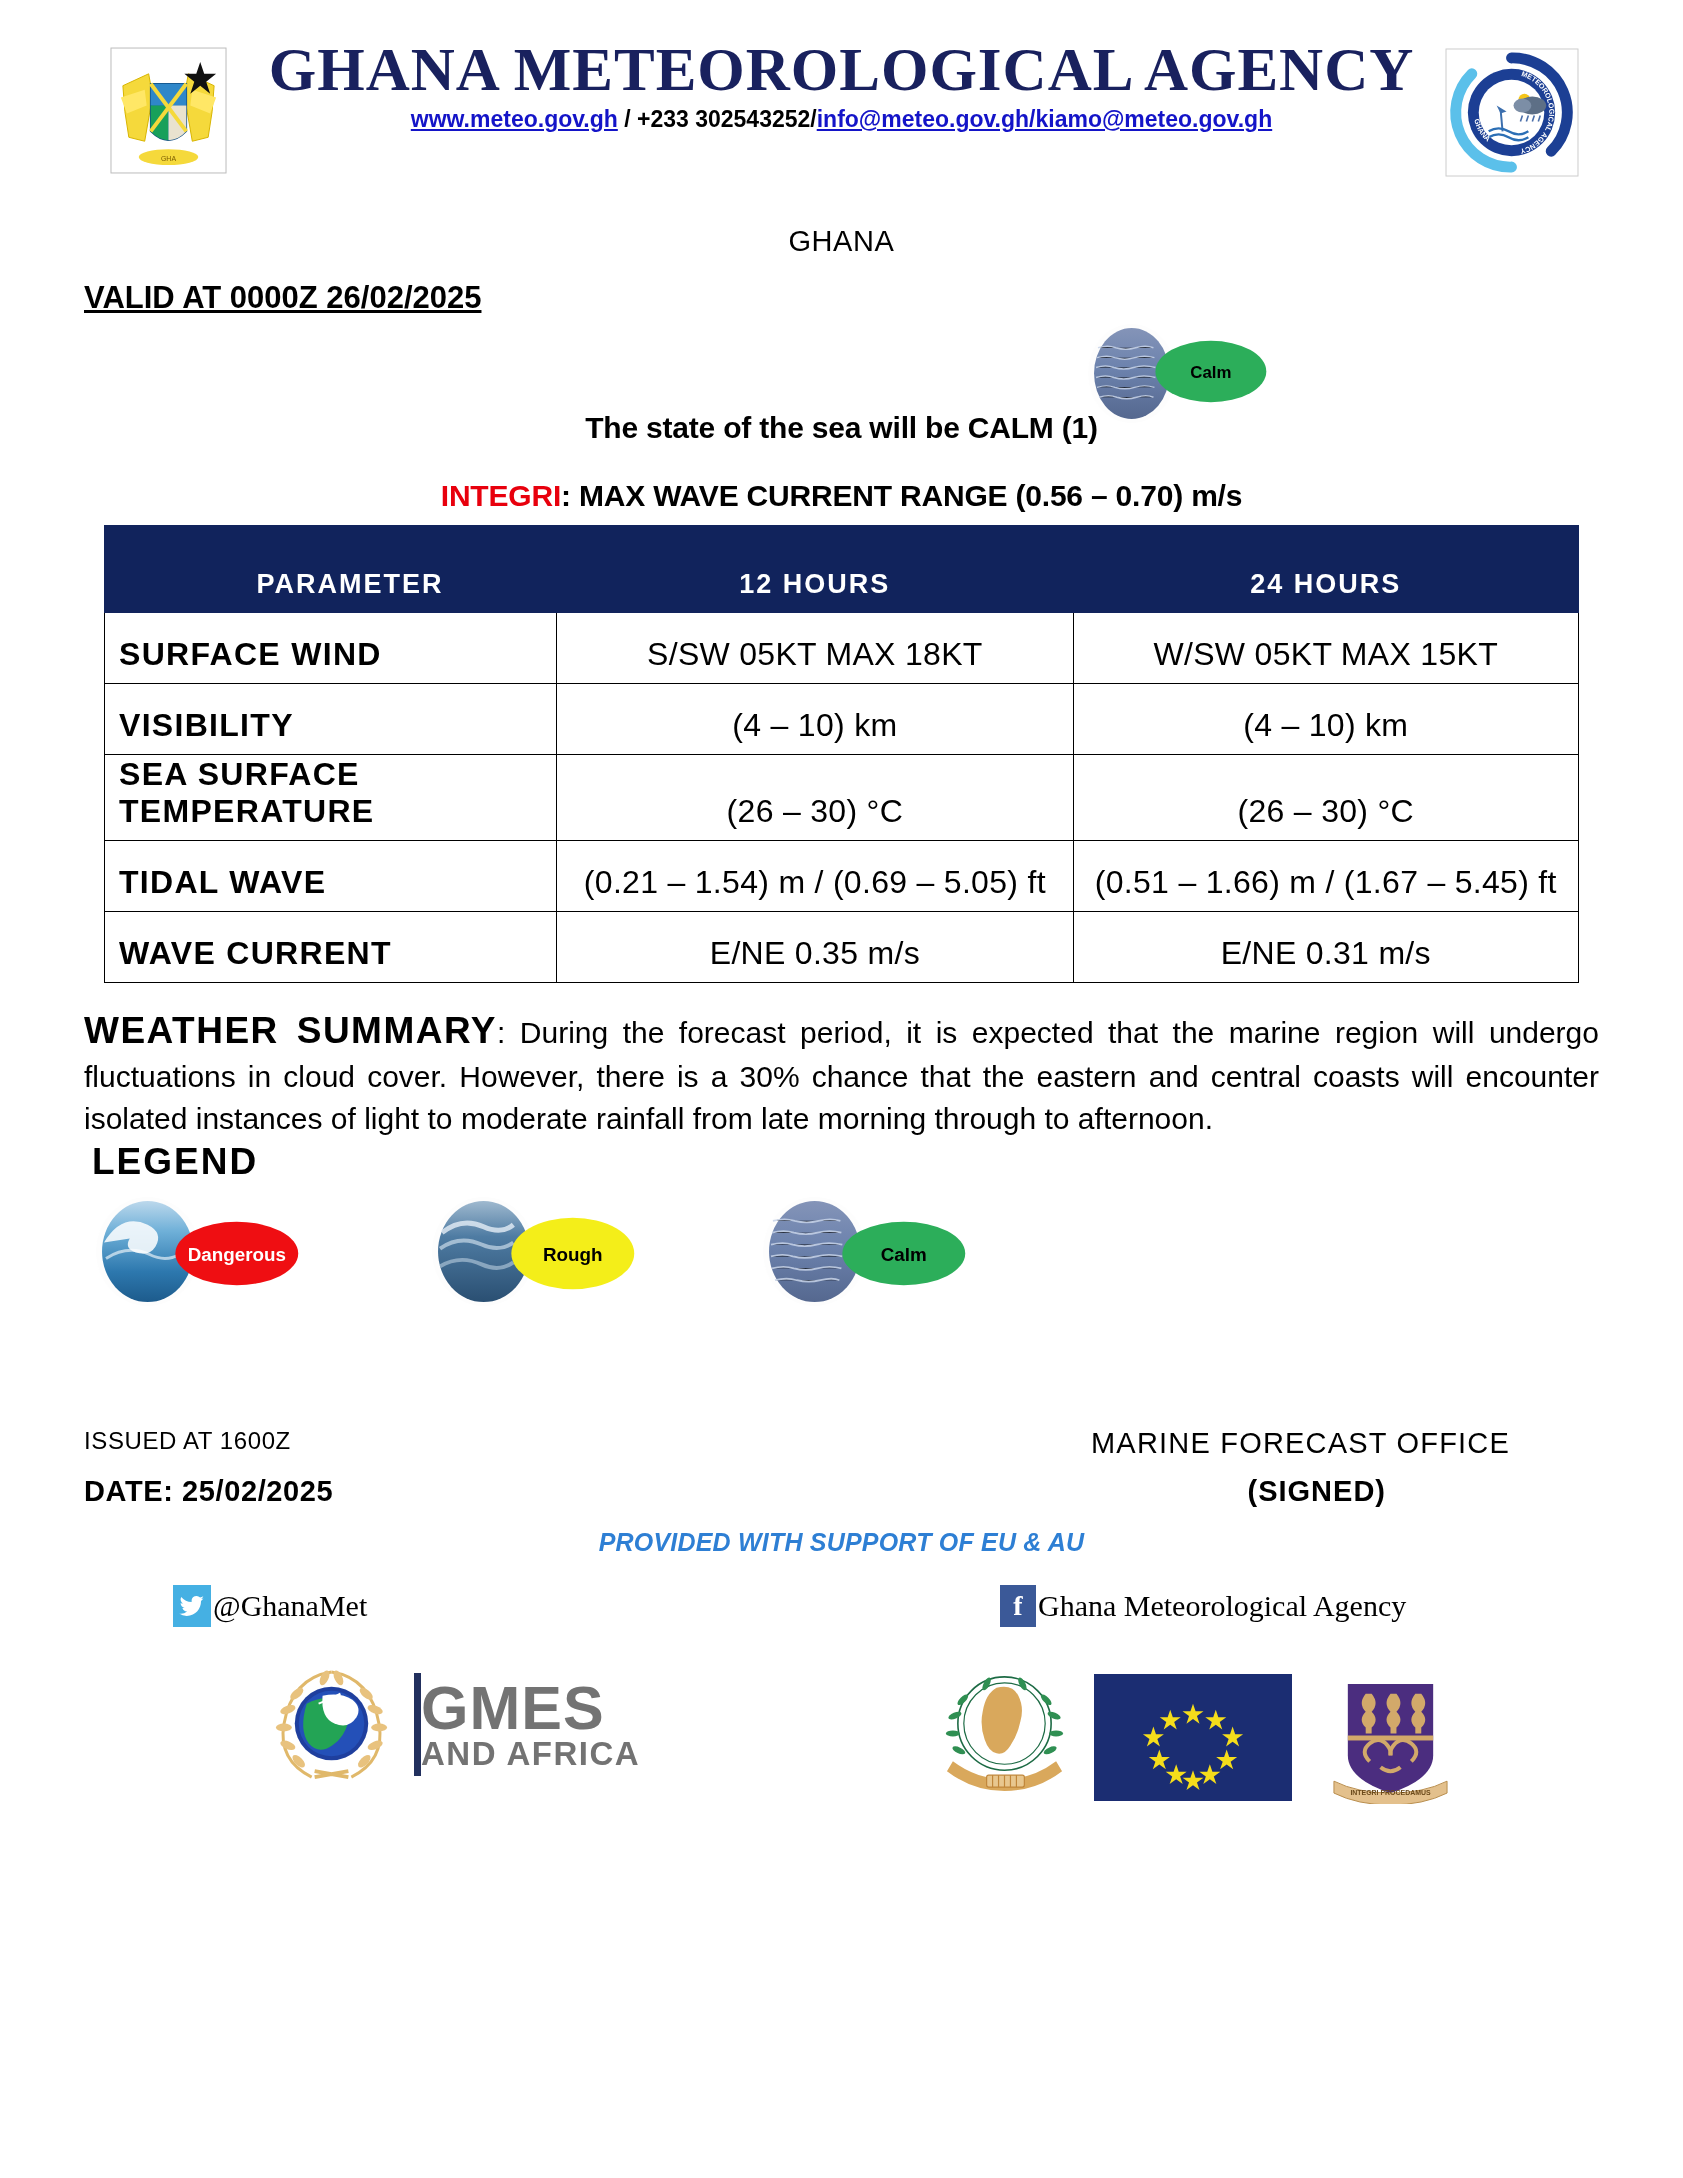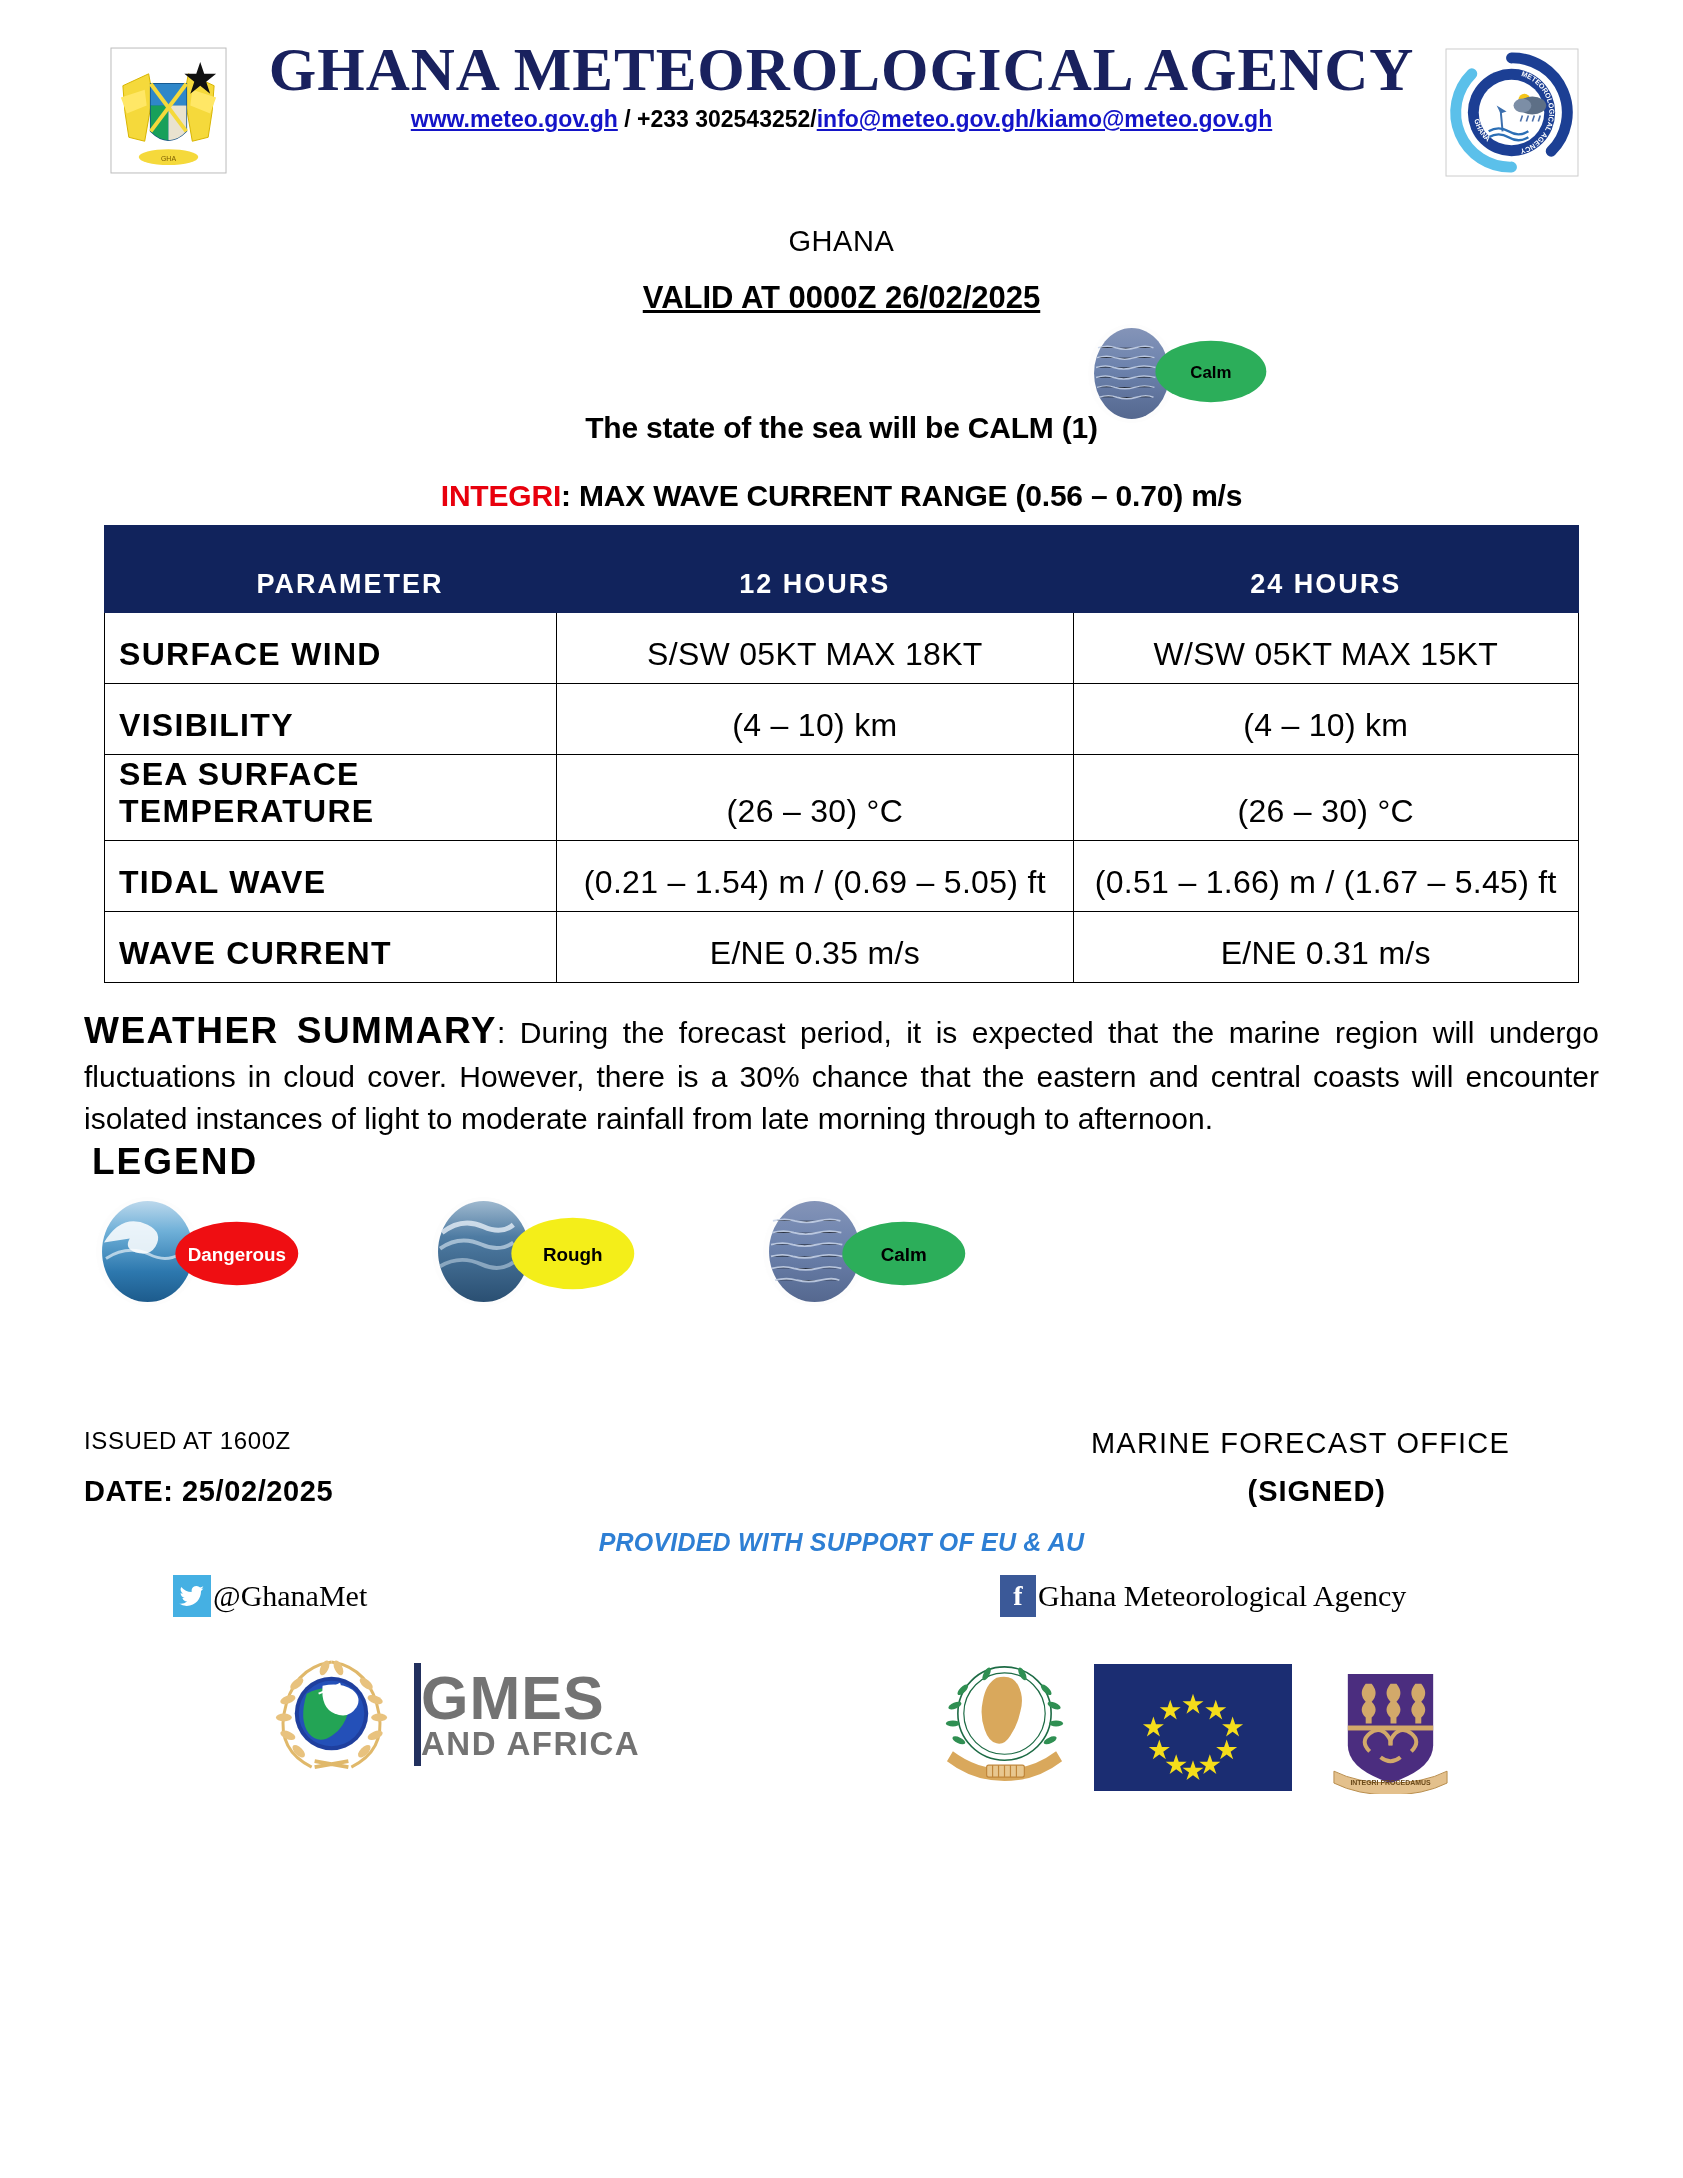--- a/index.html
+++ b/index.html
@@ -37,21 +37,21 @@
   }
   .contact-line .lnk { color:#1414c8; text-decoration:underline; }
   .contact-line .sep { color:#000; }
 
   
   .doc-title {
     text-align:center; font-size:29px; letter-spacing:0.6px;
     line-height:1.32; margin-top:26px;
   }
   .valid-at {
-    text-align:center; font-size:31px; font-weight:bold;
+    font-size:31px; font-weight:bold;
     margin-top:20px;
   }
   .valid-at span { text-decoration:underline; }
   .valid-from {
     text-align:center; font-size:26px; letter-spacing:0.4px; margin-top:20px;
   }
 
   
   .sea-state-wrap { position:relative; height:149px; margin-top:8px; }
   .sea-badge { position:absolute; left:1000px; top:0px; width:228px; height:99px; }
@@ -112,21 +112,21 @@
   .issued { position:absolute; left:0px; top:0; font-size:24px; letter-spacing:0.6px; }
   .dateline { position:absolute; left:0px; top:48px; font-size:29px; font-weight:bold; letter-spacing:0.6px; }
   .office { position:absolute; right:89px; top:0; font-size:29px; letter-spacing:1.2px; }
   .signed { position:absolute; right:213px; top:48px; font-size:29px; font-weight:bold; letter-spacing:1px; }
 
   .support {
     text-align:center; color:#2e7fd4; font-weight:bold; font-style:italic;
     font-size:25px; letter-spacing:0.2px; margin-top:-18px;
   }
 
-  .social-row { position:relative; height:69px; margin-top:18px; }
+  .social-row { position:relative; height:69px; margin-top:28px; }
   .tw { position:absolute; left:89px; top:0; display:flex; align-items:center; }
   .fb { position:absolute; left:916px; top:0; display:flex; align-items:center; }
   .tw-icon {
     width:38px; height:42px; background:#45b0e3;
     display:flex; align-items:center; justify-content:center;
     color:#fff; font-size:24px;
   }
   .fb-icon {
     width:36px; height:42px; background:#3b5998;
     display:flex; align-items:center; justify-content:center;

